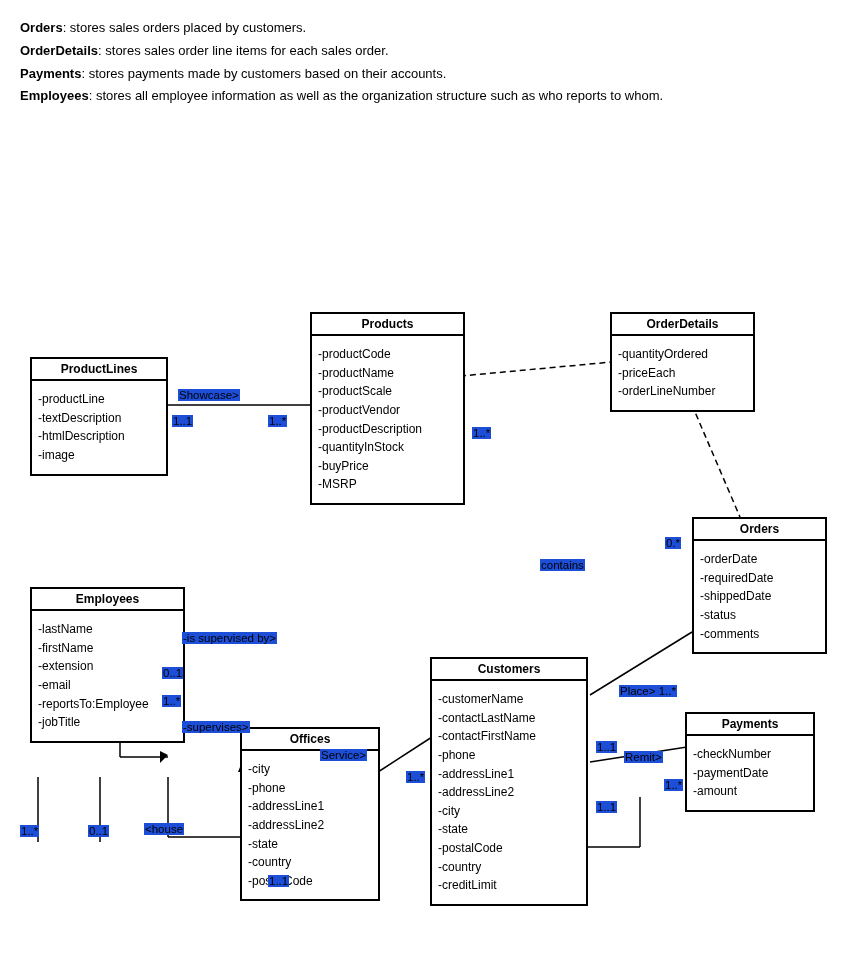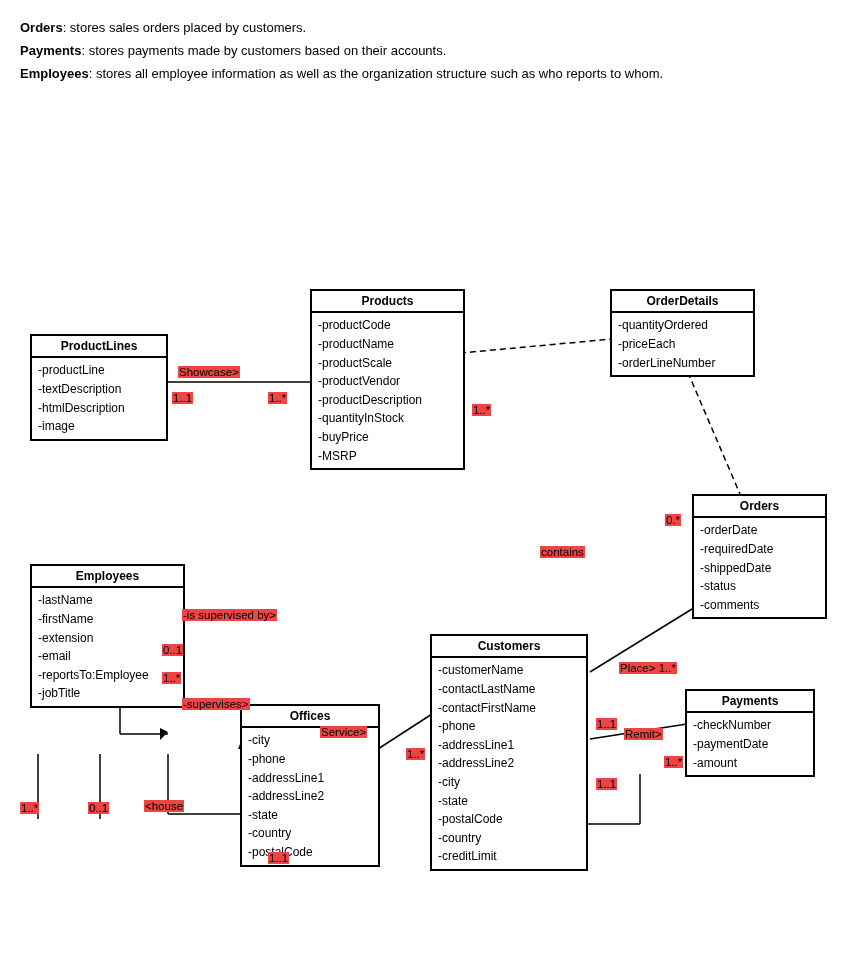--- a/index.html
+++ b/index.html
@@ -36,49 +36,50 @@
       font-size: 12px;
     }
     .uml-box .box-title {
       font-weight: bold;
       text-align: center;
       border-bottom: 2px solid #000;
       padding: 3px 6px;
       background: #fff;
     }
     .uml-box .box-body {
-      padding: 3px 6px;
+      padding: 9px 6px;
       line-height: 1.55;
     }
     .uml-box .box-body div {
       white-space: nowrap;
     }
 
     
     .line-label {
       position: absolute;
       font-size: 11.5px;
-      background: #ef4444;
+      background: #1d4ed8;
       padding: 0 1px;
     }
 
     
     .connections-svg {
       position: absolute;
       top: 0; left: 0;
       width: 100%;
       height: 100%;
       pointer-events: none;
     }
   </style>
 </head>
 <body>
 
 <div class="description">
   <p><strong>Orders</strong>: stores  sales orders placed by customers.</p>
+  <p><strong>OrderDetails</strong>: stores sales order line items for each sales order.</p>
   <p><strong>Payments</strong>: stores payments made by customers based on their accounts.</p>
   <p><strong>Employees</strong>: stores all employee information as well as the organization structure such as who reports to whom.</p>
 </div>
 
 <div class="diagram">
 
   <svg class="connections-svg">
 
     <line x1="148" y1="268" x2="292" y2="268" stroke="#000" stroke-width="1.5"></line>
 
@@ -207,21 +208,21 @@
       <div>-checkNumber</div>
       <div>-paymentDate</div>
       <div>-amount</div>
     </div>
   </div>
 
   <div class="line-label" style="left:158px; top:252px;">Showcase&gt;</div>
   <div class="line-label" style="left:152px; top:278px;">1..1</div>
   <div class="line-label" style="left:248px; top:278px;">1..*</div>
   <div class="line-label" style="left:452px; top:290px;">1..*</div>
-  <div class="line-label" style="left:520px; top:432px;">contains</div>
+  <div class="line-label" style="left:520px; top:422px;">contains</div>
   <div class="line-label" style="left:645px; top:400px;">0.*</div>
   <div class="line-label" style="left:162px; top:495px;">-is supervised by&gt;</div>
   <div class="line-label" style="left:142px; top:530px;">0..1</div>
   <div class="line-label" style="left:142px; top:558px;">1..*</div>
   <div class="line-label" style="left:162px; top:584px;">-supervises&gt;</div>
   <div class="line-label" style="left:300px; top:612px;">Service&gt;</div>
   <div class="line-label" style="left:386px; top:634px;">1..*</div>
   <div class="line-label" style="left:599px; top:548px;">Place&gt; 1..*</div>
   <div class="line-label" style="left:576px; top:604px;">1..1</div>
   <div class="line-label" style="left:604px; top:614px;">Remit&gt;</div>

